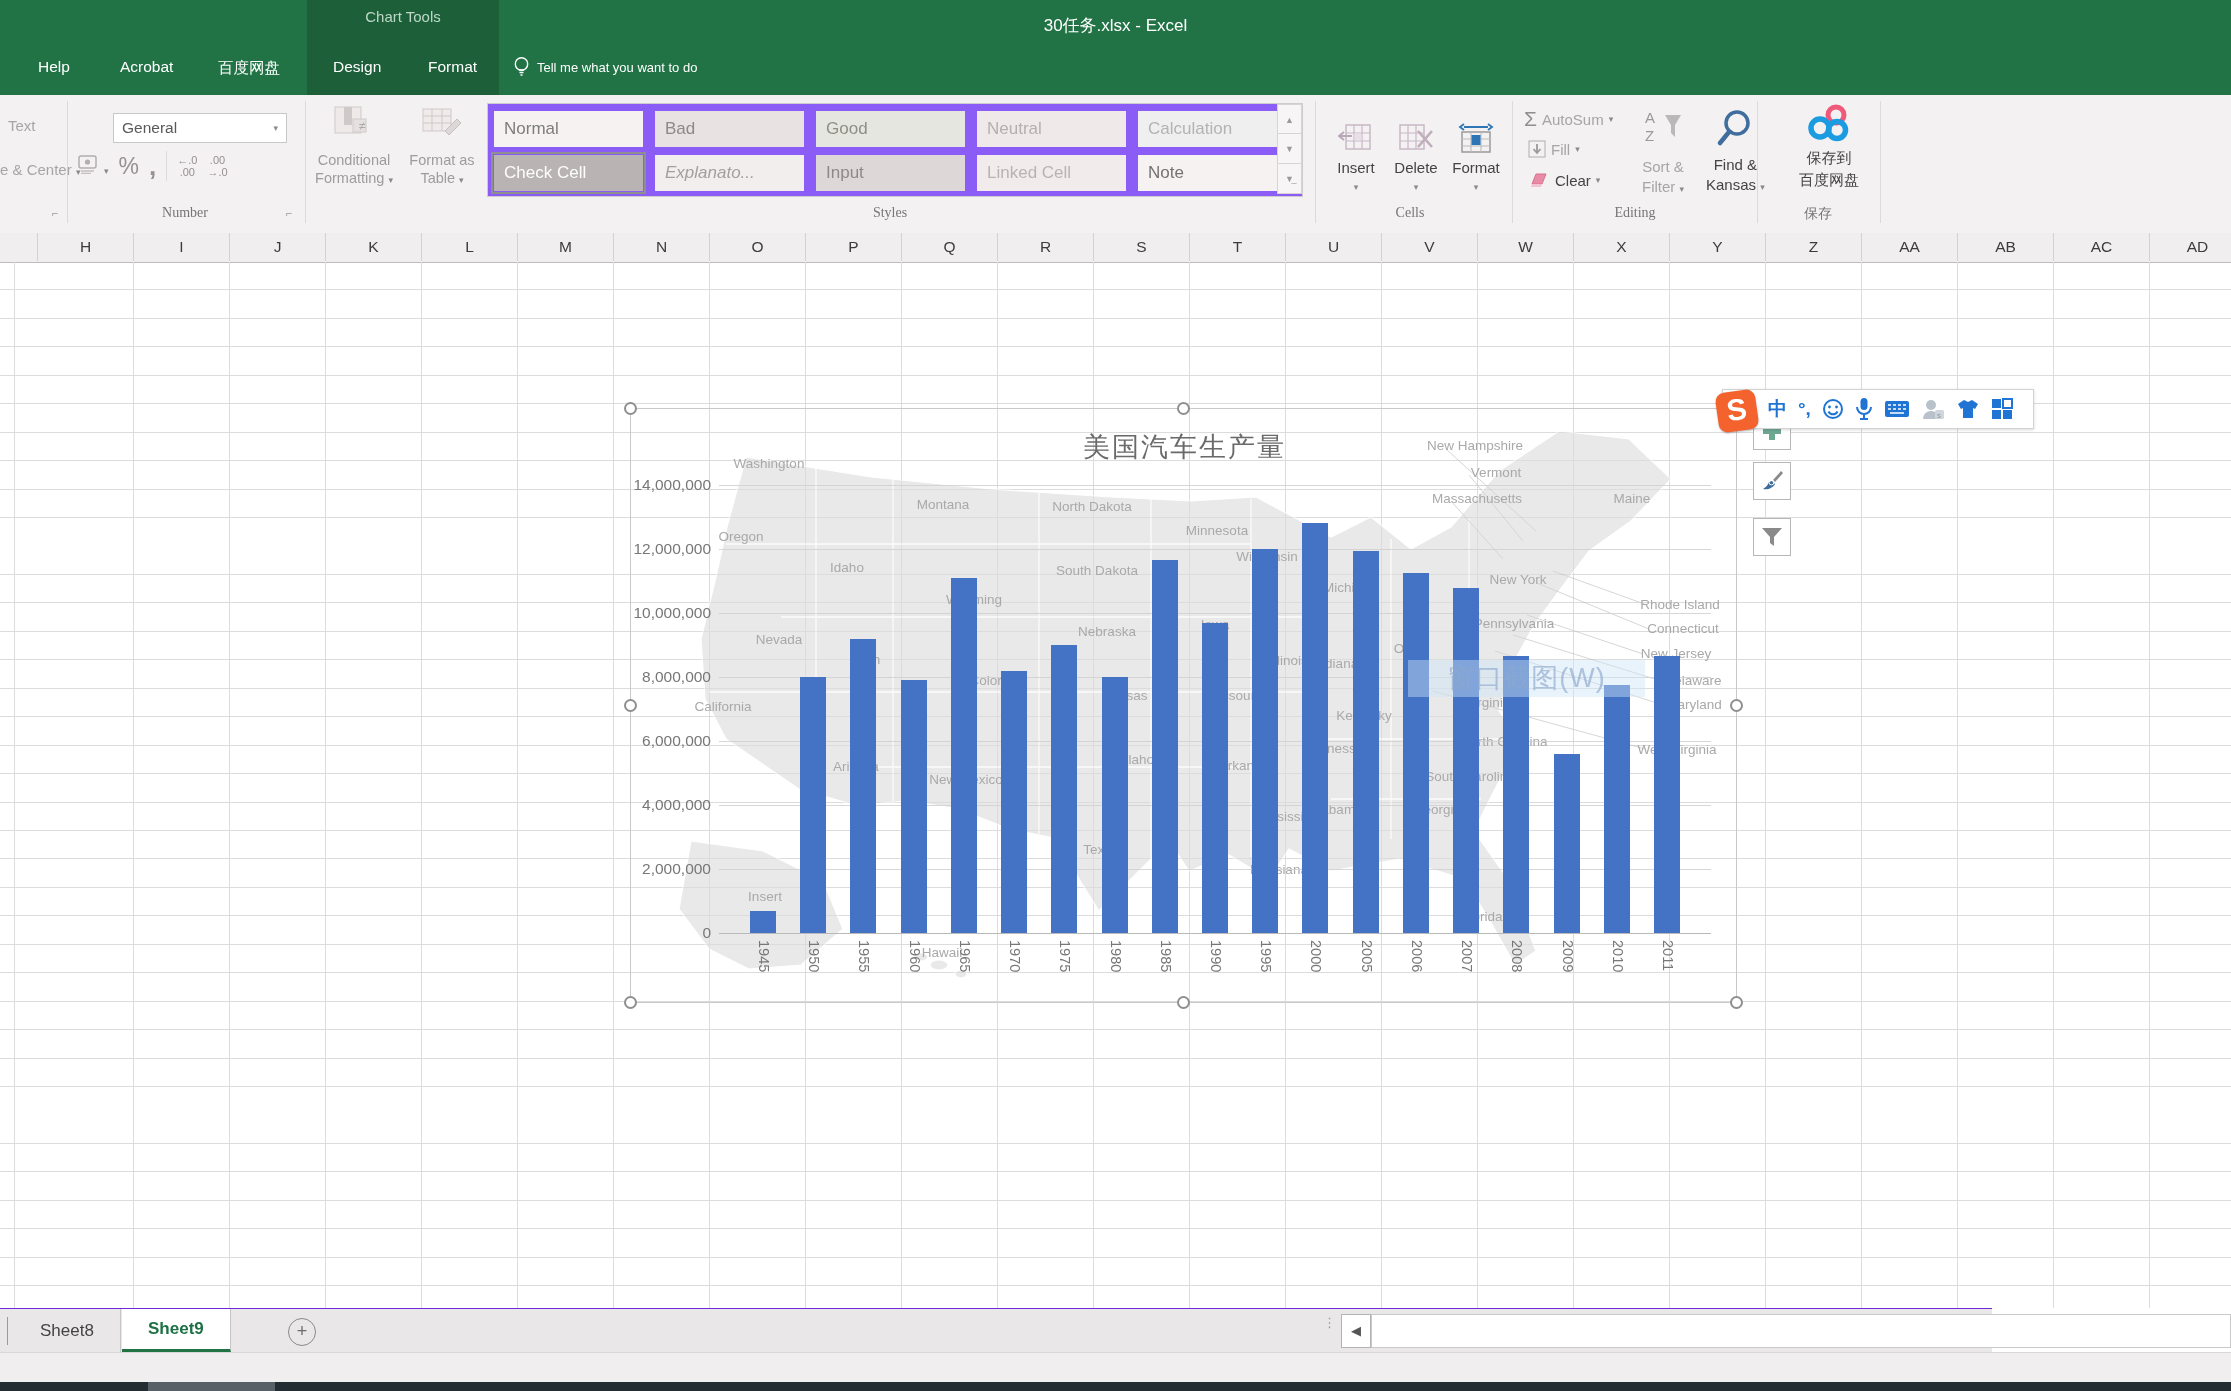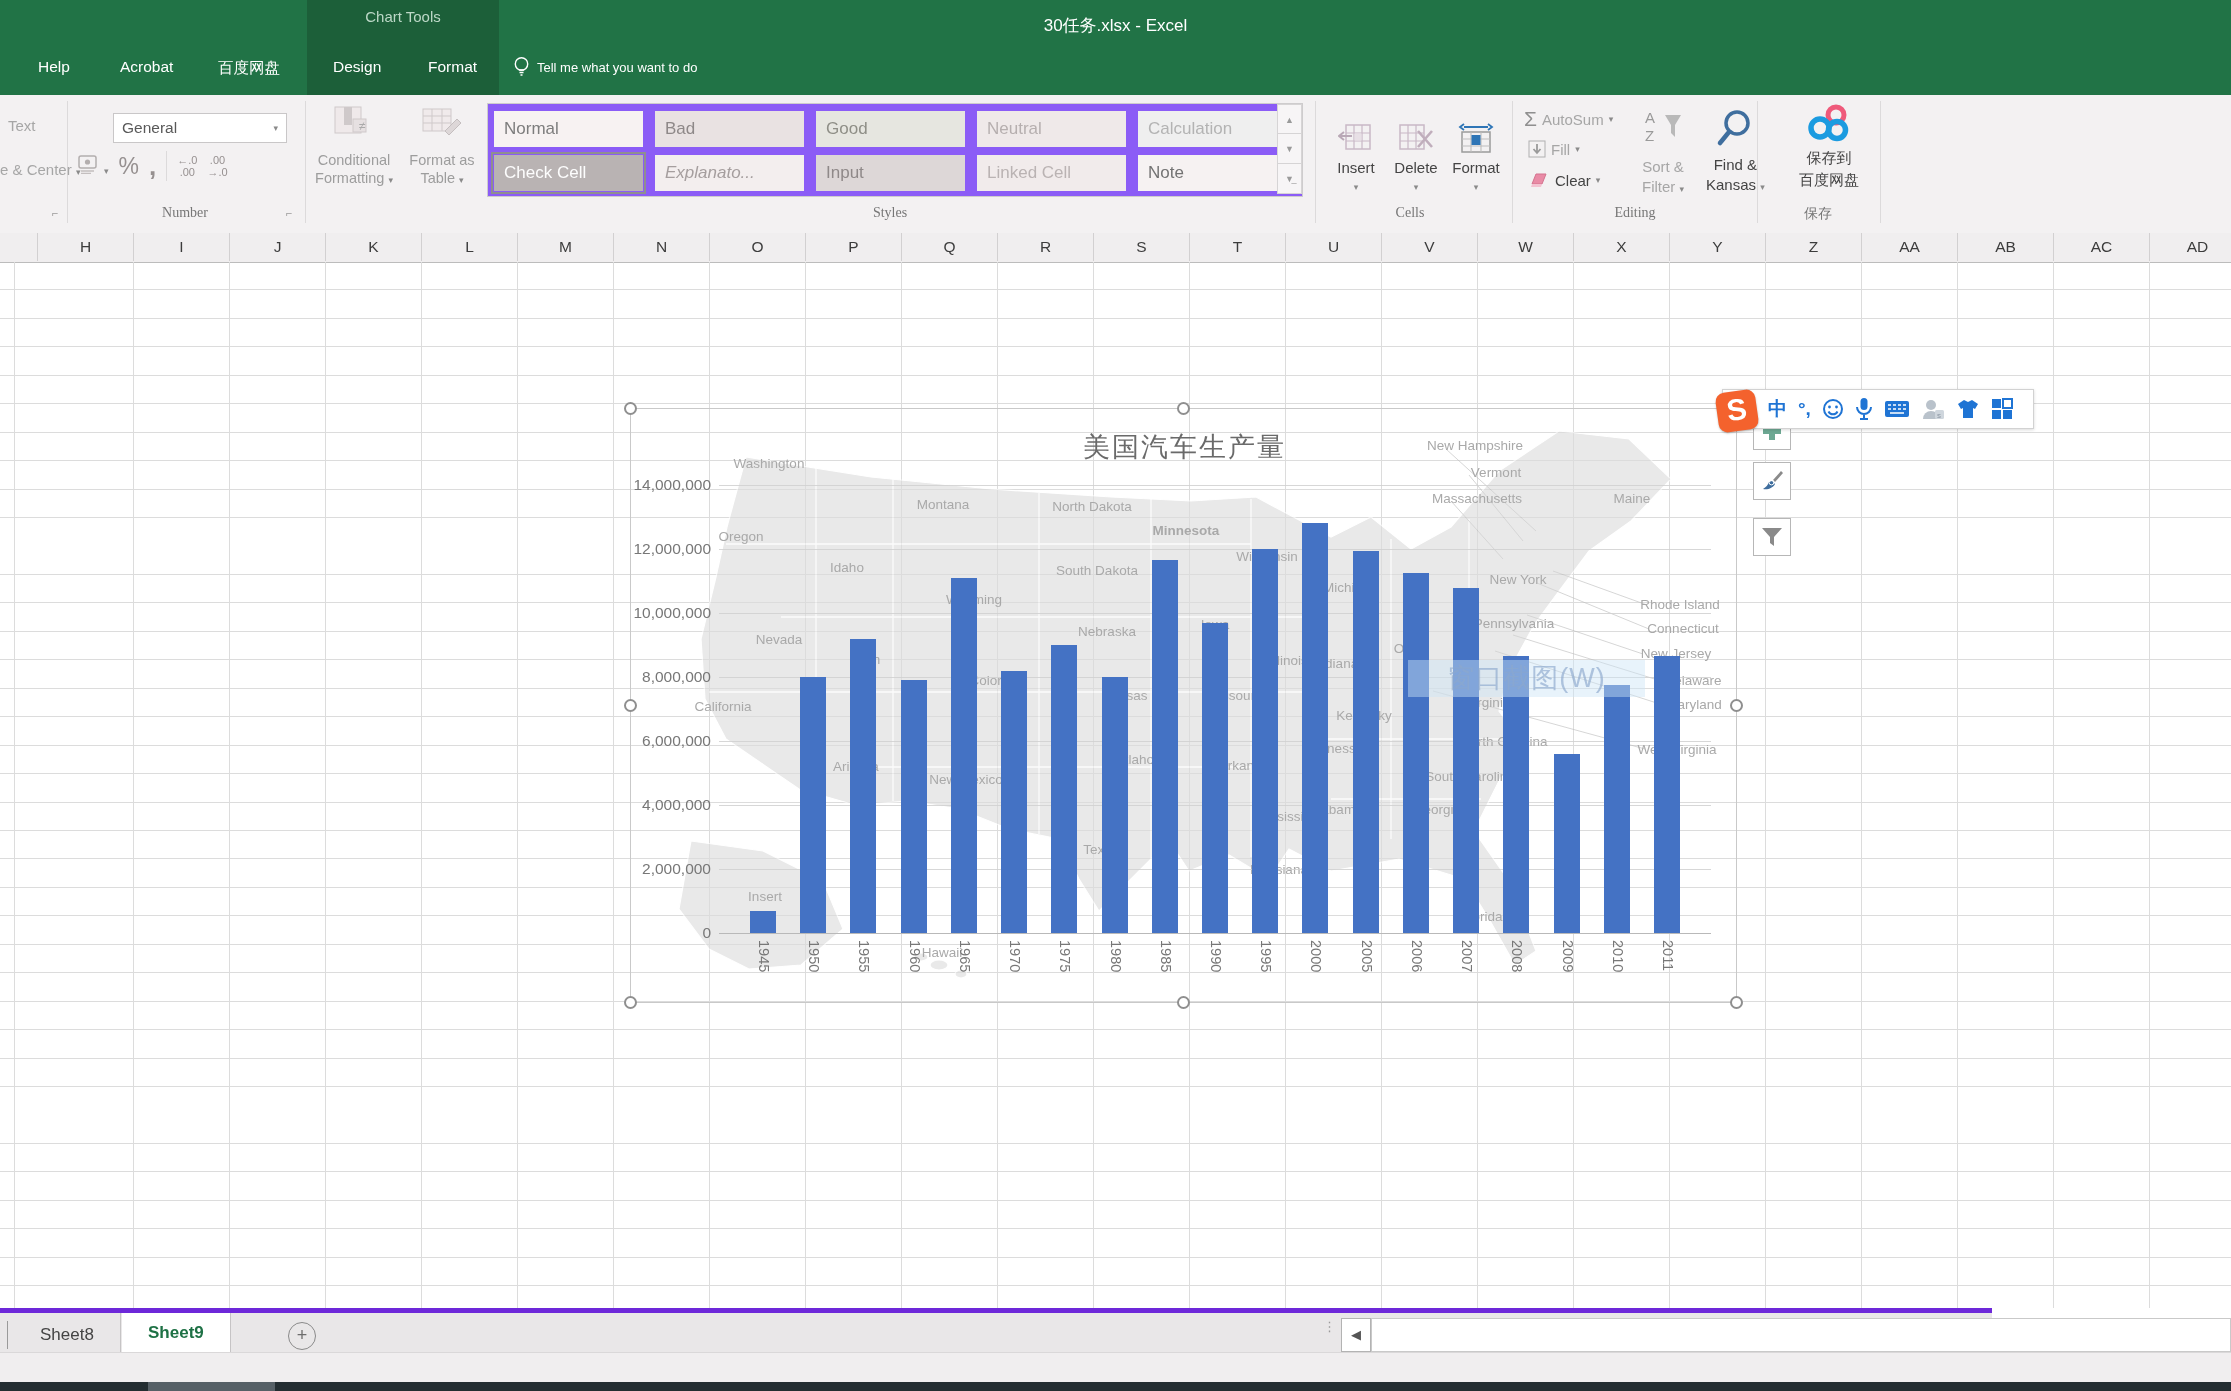--- a/index.html
+++ b/index.html
@@ -76,21 +76,21 @@
 
   
   #sogou{left:1722px;top:389px;width:312px;height:40px;background:#fff;border:1px solid #d2d2d2;
          box-shadow:0 1px 3px rgba(0,0,0,.15);display:flex;align-items:center;gap:11px;padding:0 8px 0 0;box-sizing:border-box;z-index:30;}
   #sogou-logo{width:40px;height:40px;margin-top:4px;margin-left:-6px;background:#f4622d;border-radius:9px;
               transform:rotate(-8deg);color:#fff;font-weight:bold;font-size:30px;text-align:center;line-height:38px;
               box-shadow:0 1px 2px rgba(0,0,0,.25);}
   .sg-ic{color:#1f74d4;font-size:19px;font-weight:bold;line-height:40px;}
 
   
-  #tabbar{left:0;top:1308px;width:1992px;height:44px;background:#e9e7e8;border-top:5px solid #6d28d9;}
+  #tabbar{left:0;top:1308px;width:1992px;height:44px;background:#e9e7e8;border-top:1px solid #6d28d9;}
   #sheet8{left:14px;top:0;height:43px;line-height:43px;padding:0 26px;font-size:17px;color:#444;border-right:1px solid #c6c4c5;}
   #sheet9{left:122px;top:0;height:40px;line-height:40px;padding:0 26px;font-size:17px;color:#1e7145;font-weight:bold;
           background:#fff;border-right:1px solid #c6c4c5;border-bottom:3px solid #217346;}
   #addsheet{left:288px;top:9px;width:26px;height:26px;border:1px solid #8a8a8a;border-radius:50%;color:#6d6d6d;
             text-align:center;line-height:24px;font-size:18px;background:transparent;}
   #hscroll-dots{left:1323px;top:10px;color:#9a9a9a;font-size:13px;line-height:8px;text-align:center;}
   #hscroll-left{left:1341px;top:5px;width:30px;height:34px;background:#fff;border:1px solid #b3b3b3;box-sizing:border-box;
                 color:#555;text-align:center;line-height:32px;font-size:13px;}
   #hscroll-track{left:1371px;top:5px;width:860px;height:34px;background:#fff;border:1px solid #c9c9c9;box-sizing:border-box;}
 
@@ -365,21 +365,21 @@
       <div class="maplab" style="left: 235px; top: 250px;">Utah</div>
       <div class="maplab" style="left: 343px; top: 190px;">Wyoming</div>
       <div class="maplab" style="left: 335px; top: 370px;">New Mexico</div>
       <div class="maplab" style="left: 366px; top: 271px;">Colorado</div>
       <div class="maplab" style="left: 461px; top: 97px;">North Dakota</div>
       <div class="maplab" style="left: 466px; top: 161px;">South Dakota</div>
       <div class="maplab" style="left: 476px; top: 222px;">Nebraska</div>
       <div class="maplab" style="left: 494px; top: 286px;">Kansas</div>
       <div class="maplab" style="left: 511px; top: 350px;">Oklahoma</div>
       <div class="maplab" style="left: 470px; top: 440px;">Texas</div>
-      <div class="maplab" style="left: 555px; top: 121px; font-weight: bold;">Minnesota</div>
+      <div class="maplab" style="left: 586px; top: 121px;">Minnesota</div>
       <div class="maplab" style="left: 584px; top: 215px;">Iowa</div>
       <div class="maplab" style="left: 602px; top: 286px;">Missouri</div>
       <div class="maplab" style="left: 616px; top: 356px;">Arkansas</div>
       <div class="maplab" style="left: 648px; top: 460px;">Louisiana</div>
       <div class="maplab" style="left: 636px; top: 147px;">Wisconsin</div>
       <div class="maplab" style="left: 658px; top: 251px;">Illinois</div>
       <div class="maplab" style="left: 658px; top: 407px;">Mississippi</div>
       <div class="maplab" style="left: 719px; top: 178px;">Michigan</div>
       <div class="maplab" style="left: 705px; top: 254px;">Indiana</div>
       <div class="maplab" style="left: 733px; top: 306px;">Kentucky</div>

